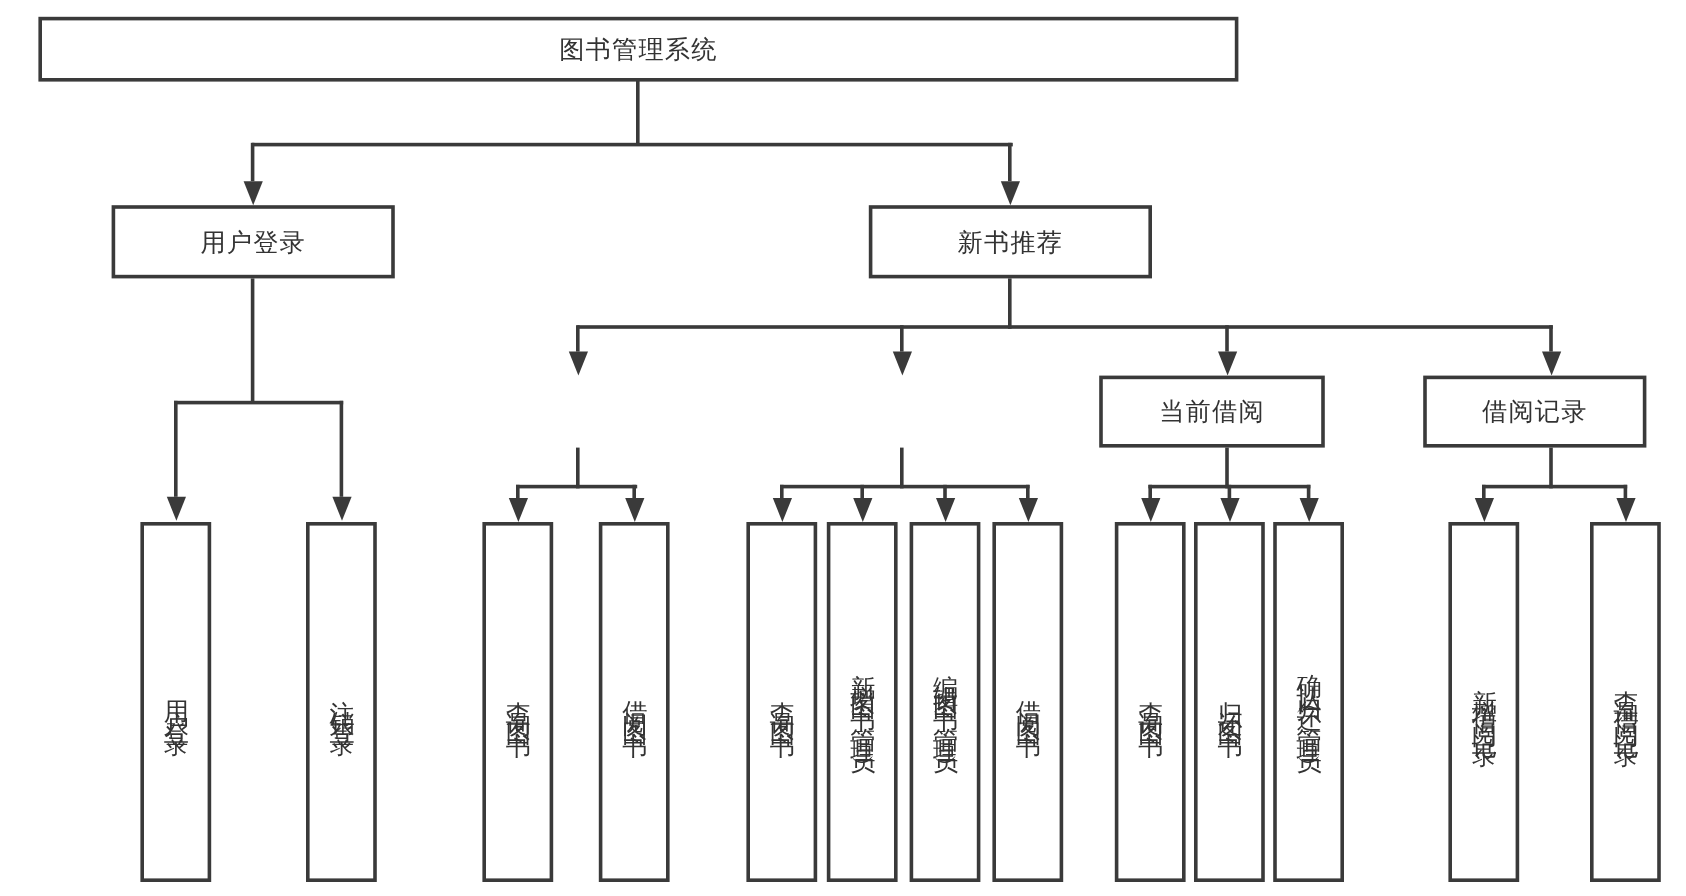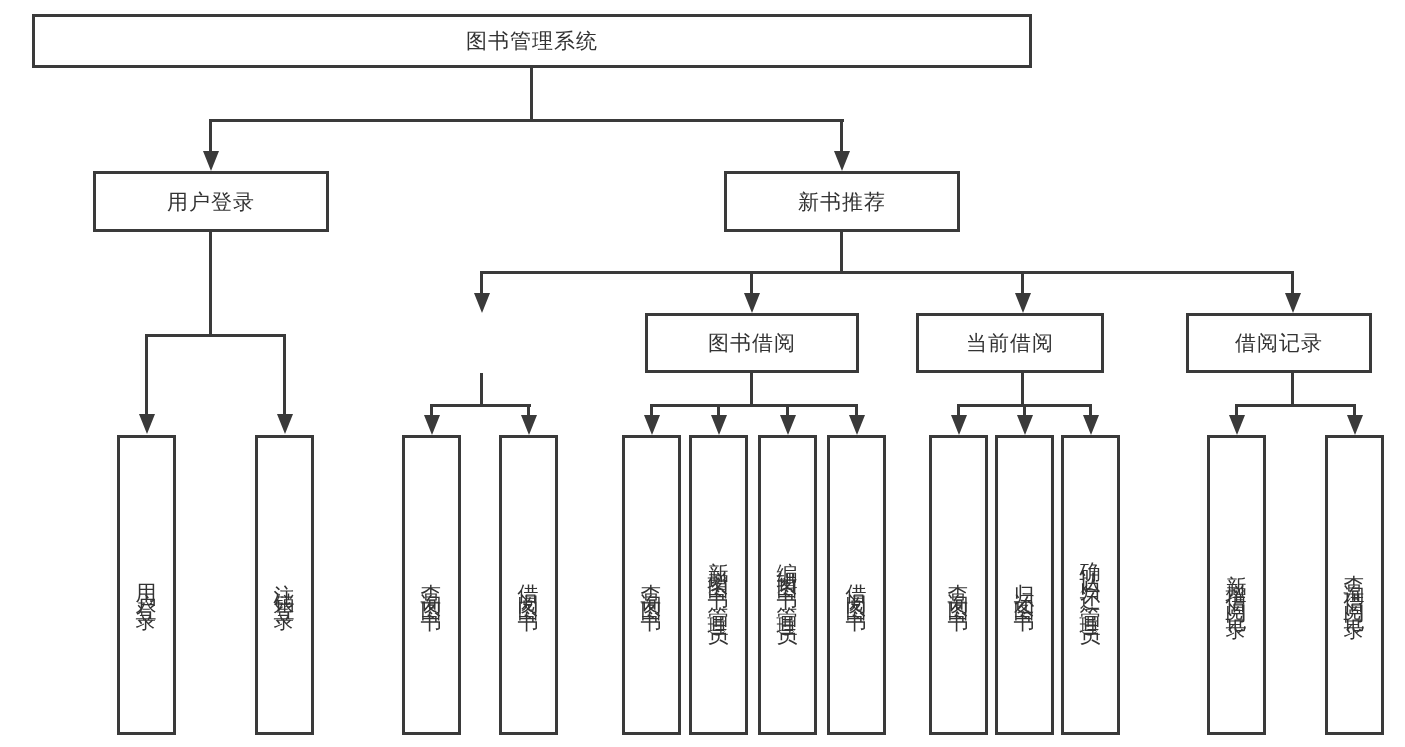--- a/index.html
+++ b/index.html
@@ -88,23 +88,20 @@
   <div class="arrow" style="left:133px; top:334px; height:80px;"></div>
   <div class="arrow" style="left:271px; top:334px; height:80px;"></div>
 
   <div class="vline" style="left:828px; top:232px; height:42px;"></div>
   <div class="hline" style="left:469px; top:271px; width:813px;"></div>
   <div class="arrow" style="left:468px; top:271px; height:22px;"></div>
   <div class="arrow" style="left:738px; top:271px; height:22px;"></div>
   <div class="arrow" style="left:1009px; top:271px; height:22px;"></div>
   <div class="arrow" style="left:1279px; top:271px; height:22px;"></div>
 
-  <div class="box hdr" style="left:633px; top:313px; width:214px; height:60px;">
-    <span>图书借阅</span>
-  </div>
   <div class="box hdr" style="left:904px; top:313px; width:188px; height:60px;">
     <span>当前借阅</span>
   </div>
   <div class="box hdr" style="left:1174px; top:313px; width:186px; height:60px;">
     <span>借阅记录</span>
   </div>
 
   <div class="vline" style="left:468px; top:373px; height:34px;"></div>
   <div class="hline" style="left:418px; top:404px; width:101px;"></div>
   <div class="arrow" style="left:418px; top:404px; height:11px;"></div>

